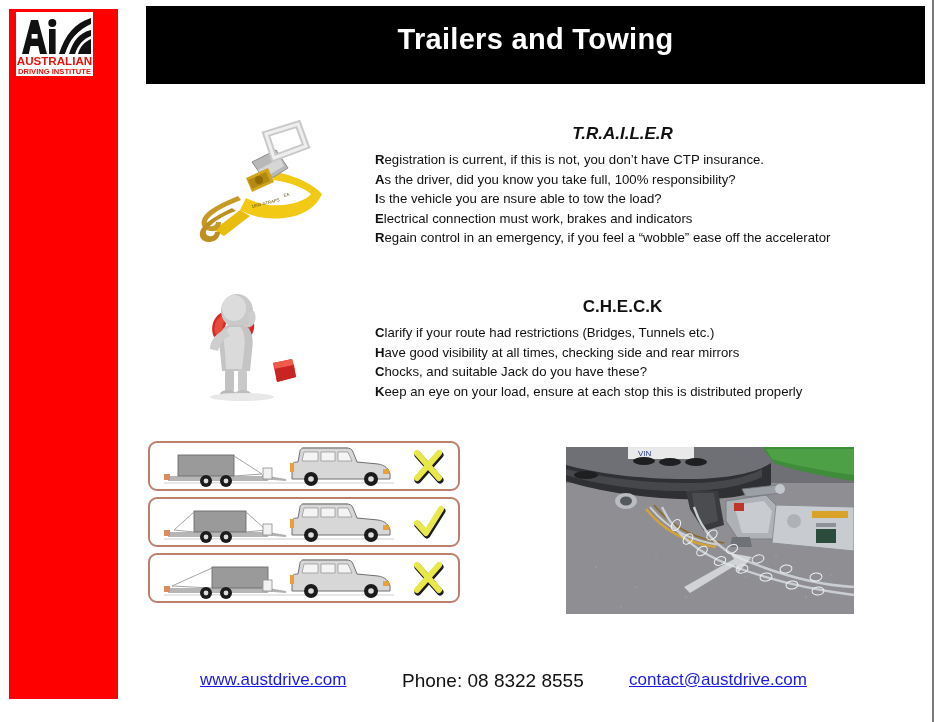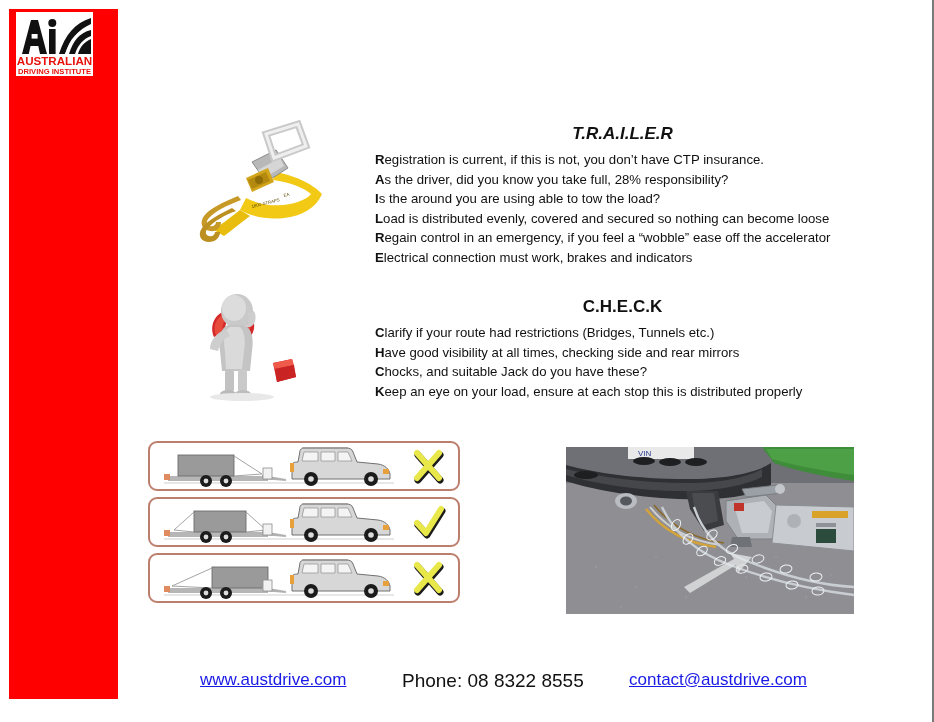--- a/index.html
+++ b/index.html
@@ -183,20 +183,23 @@
       <rect x="18.6" y="25" width="6.0" height="4.6" fill="#ffffff"></rect>
 
       <rect x="36" y="20" width="6.6" height="25" fill="#111111"></rect>
       <circle cx="39.3" cy="14" r="4.0" fill="#111111"></circle>
 
       <text x="41.5" y="56" font-family="Liberation Sans, sans-serif" font-size="11.6" font-weight="bold" fill="#e8120c" text-anchor="middle">AUSTRALIAN</text>
       <text x="41.5" y="65" font-family="Liberation Sans, sans-serif" font-size="7.6" font-weight="bold" fill="#e8120c" text-anchor="middle">DRIVING INSTITUTE</text>
     </svg>
   </div>
 
+  <div class="title-banner">
+    <div class="title-text">Trailers and Towing</div>
+  </div>
 
   <div class="section sec-trailer">
 
     <div class="sec-img">
       <svg width="150" height="150" viewBox="0 0 150 150">
         <rect x="0" y="0" width="150" height="150" fill="#ffffff"></rect>
 
         <path d="M95 60 C 118 64, 135 74, 142 82 C 136 96, 122 104, 104 106
                  C 86 108, 70 104, 60 98 L66 86 C 80 93, 96 95, 110 92
                  C 120 90, 128 86, 131 82 C 124 76, 110 70, 93 68 Z" fill="#f2c915"></path>
@@ -223,25 +226,24 @@
         <path d="M52 96 C 40 102, 28 108, 22 116 C 17 123, 21 130, 29 130
                  C 35 130, 40 126, 40 120 L35 120 C 35 123, 32 125, 29 124
                  C 25 123, 25 119, 28 116 C 34 109, 45 103, 56 99 Z" fill="#bb8f20"></path>
       </svg>
     </div>
 
     <div class="sec-body">
       <div class="sec-heading italic">T.R.A.I.L.E.R</div>
       <div>
         <div class="sec-line"><b>R</b><span>egistration is current, if this is not, you don’t have CTP insurance.</span></div>
-        <div class="sec-line"><b>A</b><span>s the driver, did you know you take full, 28% responsibility?</span></div>
-        <div class="sec-line"><b>I</b><span>s the around you are using able to tow the load?</span></div>
-        <div class="sec-line"><b>L</b><span>oad is distributed evenly, covered and secured so nothing can become loose</span></div>
+        <div class="sec-line"><b>A</b><span>s the driver, did you know you take full, 100% responsibility?</span></div>
+        <div class="sec-line"><b>I</b><span>s the vehicle you are nsure able to tow the load?</span></div>
+        <div class="sec-line"><b>E</b><span>lectrical connection must work, brakes and indicators</span></div>
         <div class="sec-line"><b>R</b><span>egain control in an emergency, if you feel a “wobble” ease off the accelerator</span></div>
-        <div class="sec-line"><b>E</b><span>lectrical connection must work, brakes and indicators</span></div>
       </div>
     </div>
   </div>
 
   <div class="section sec-check">
 
     <div class="sec-img">
       <svg width="135" height="120" viewBox="0 0 135 120">
         <rect x="0" y="0" width="135" height="120" fill="#ffffff"></rect>
 

